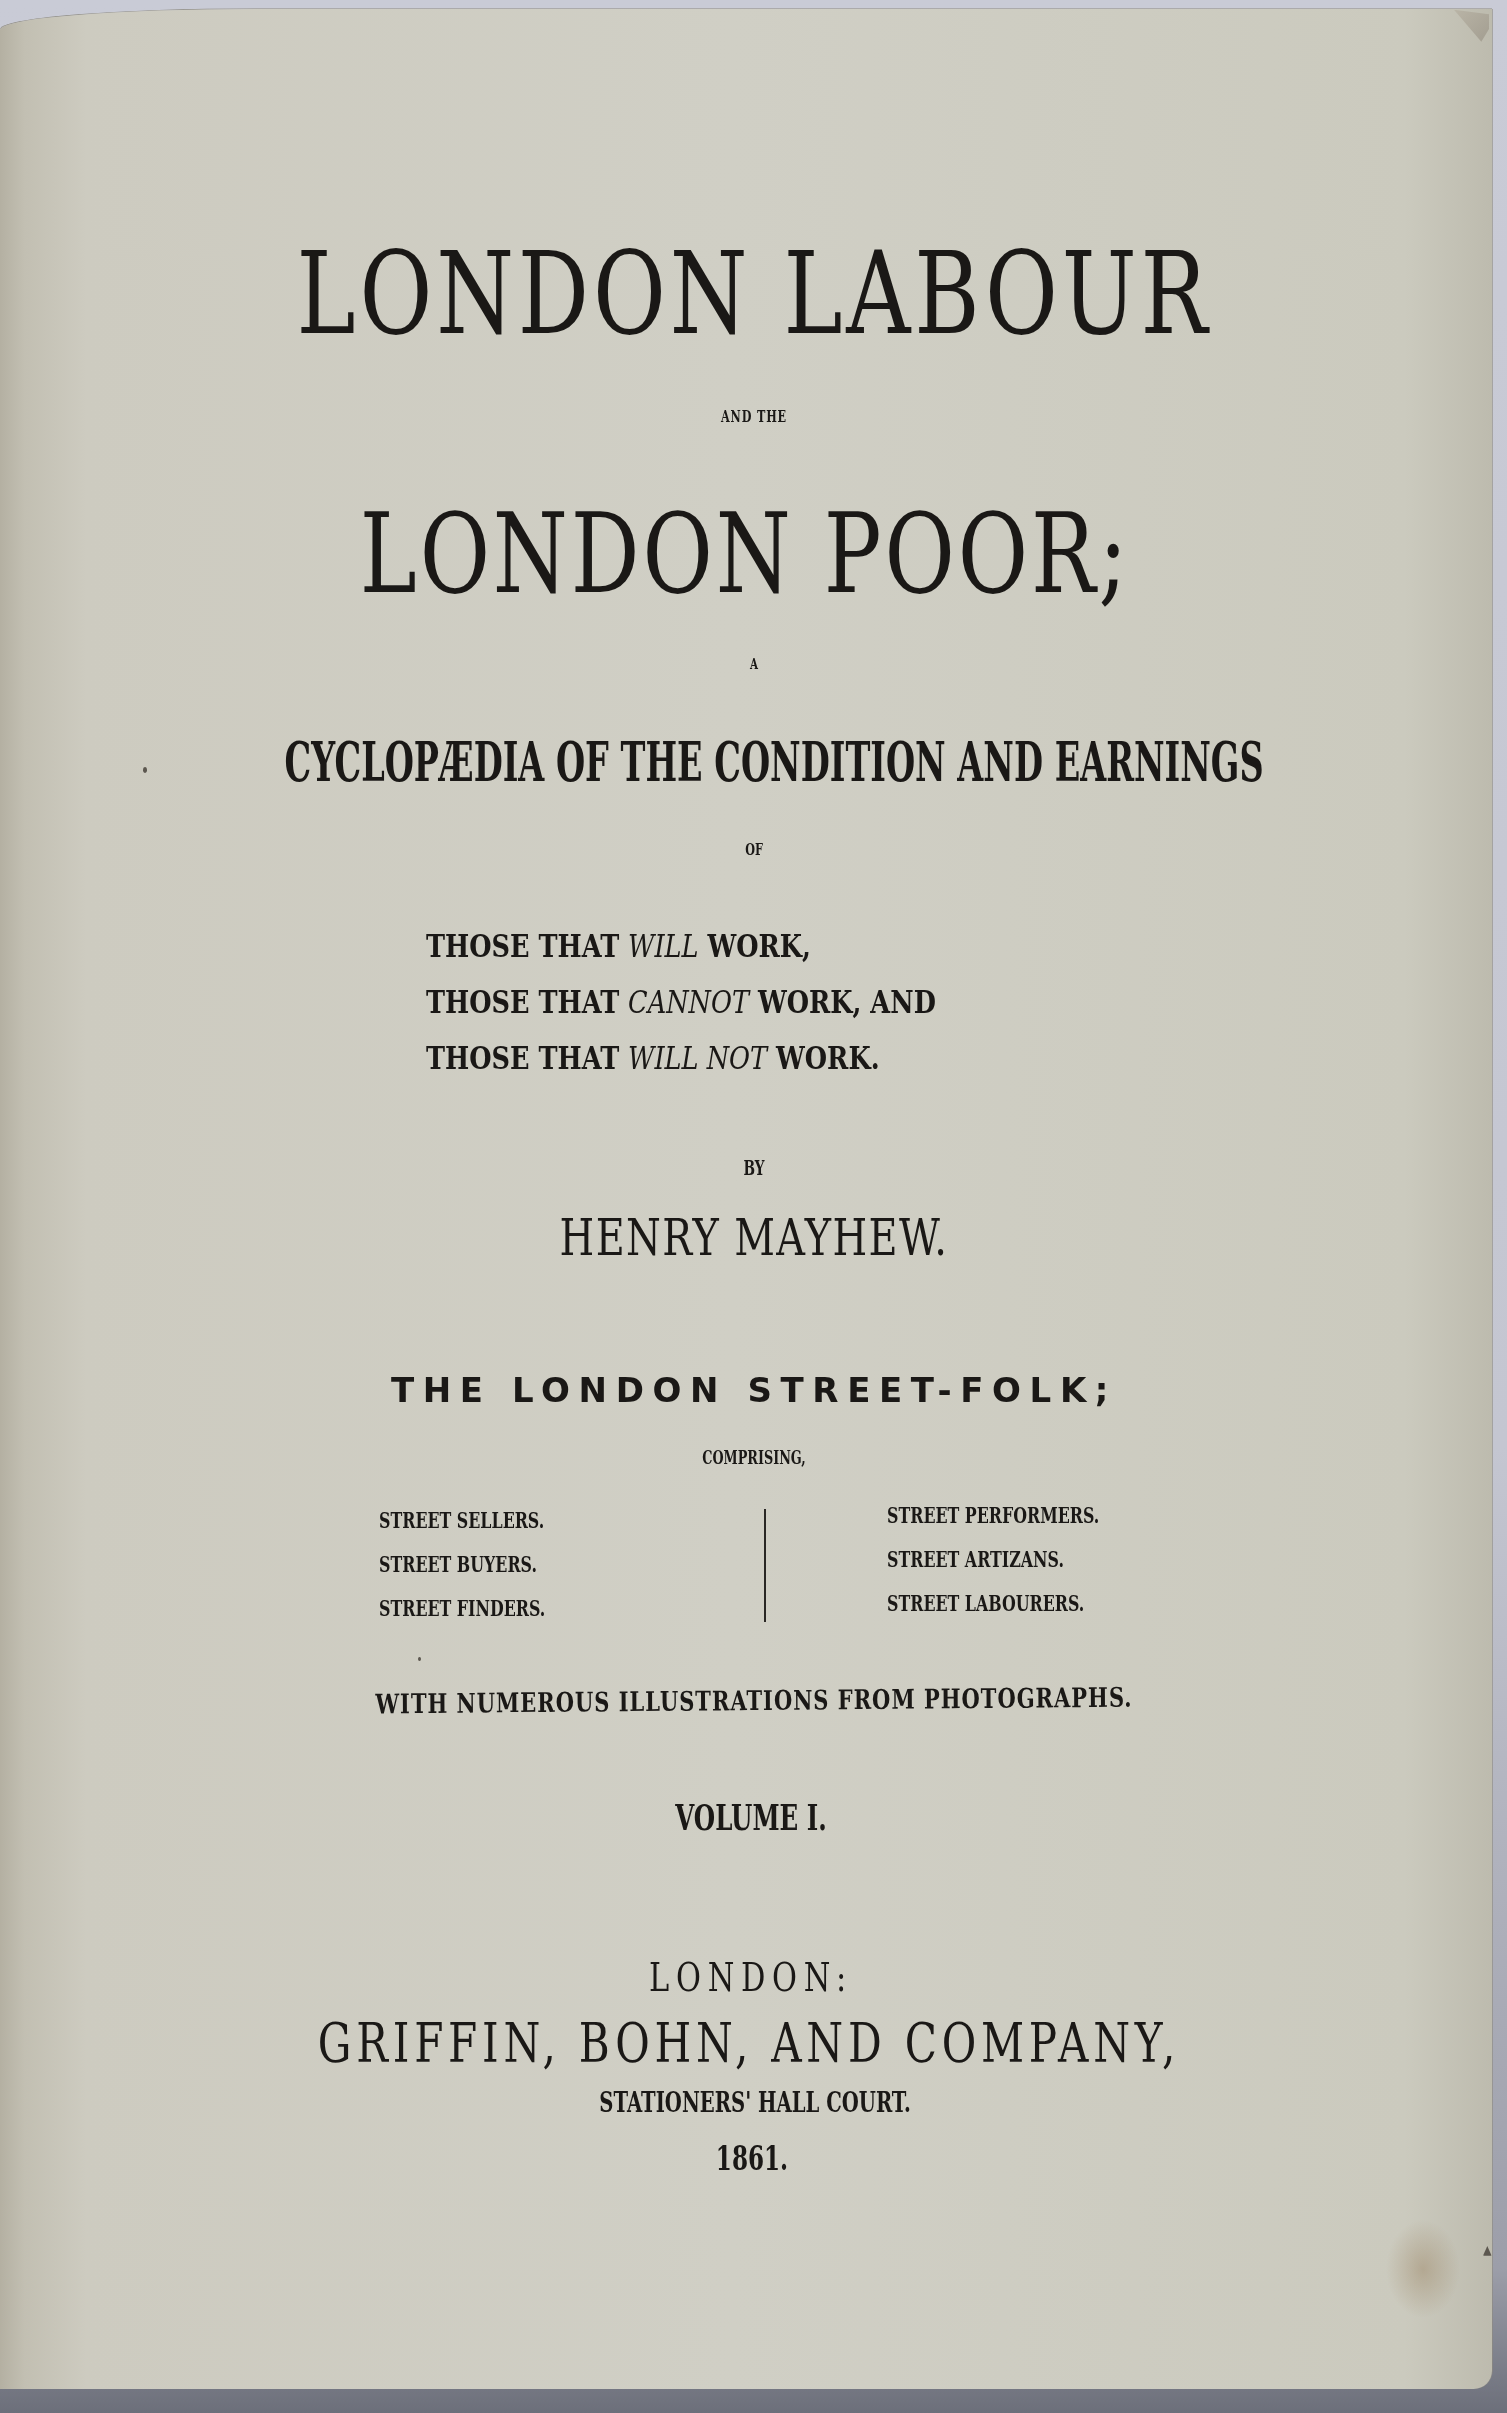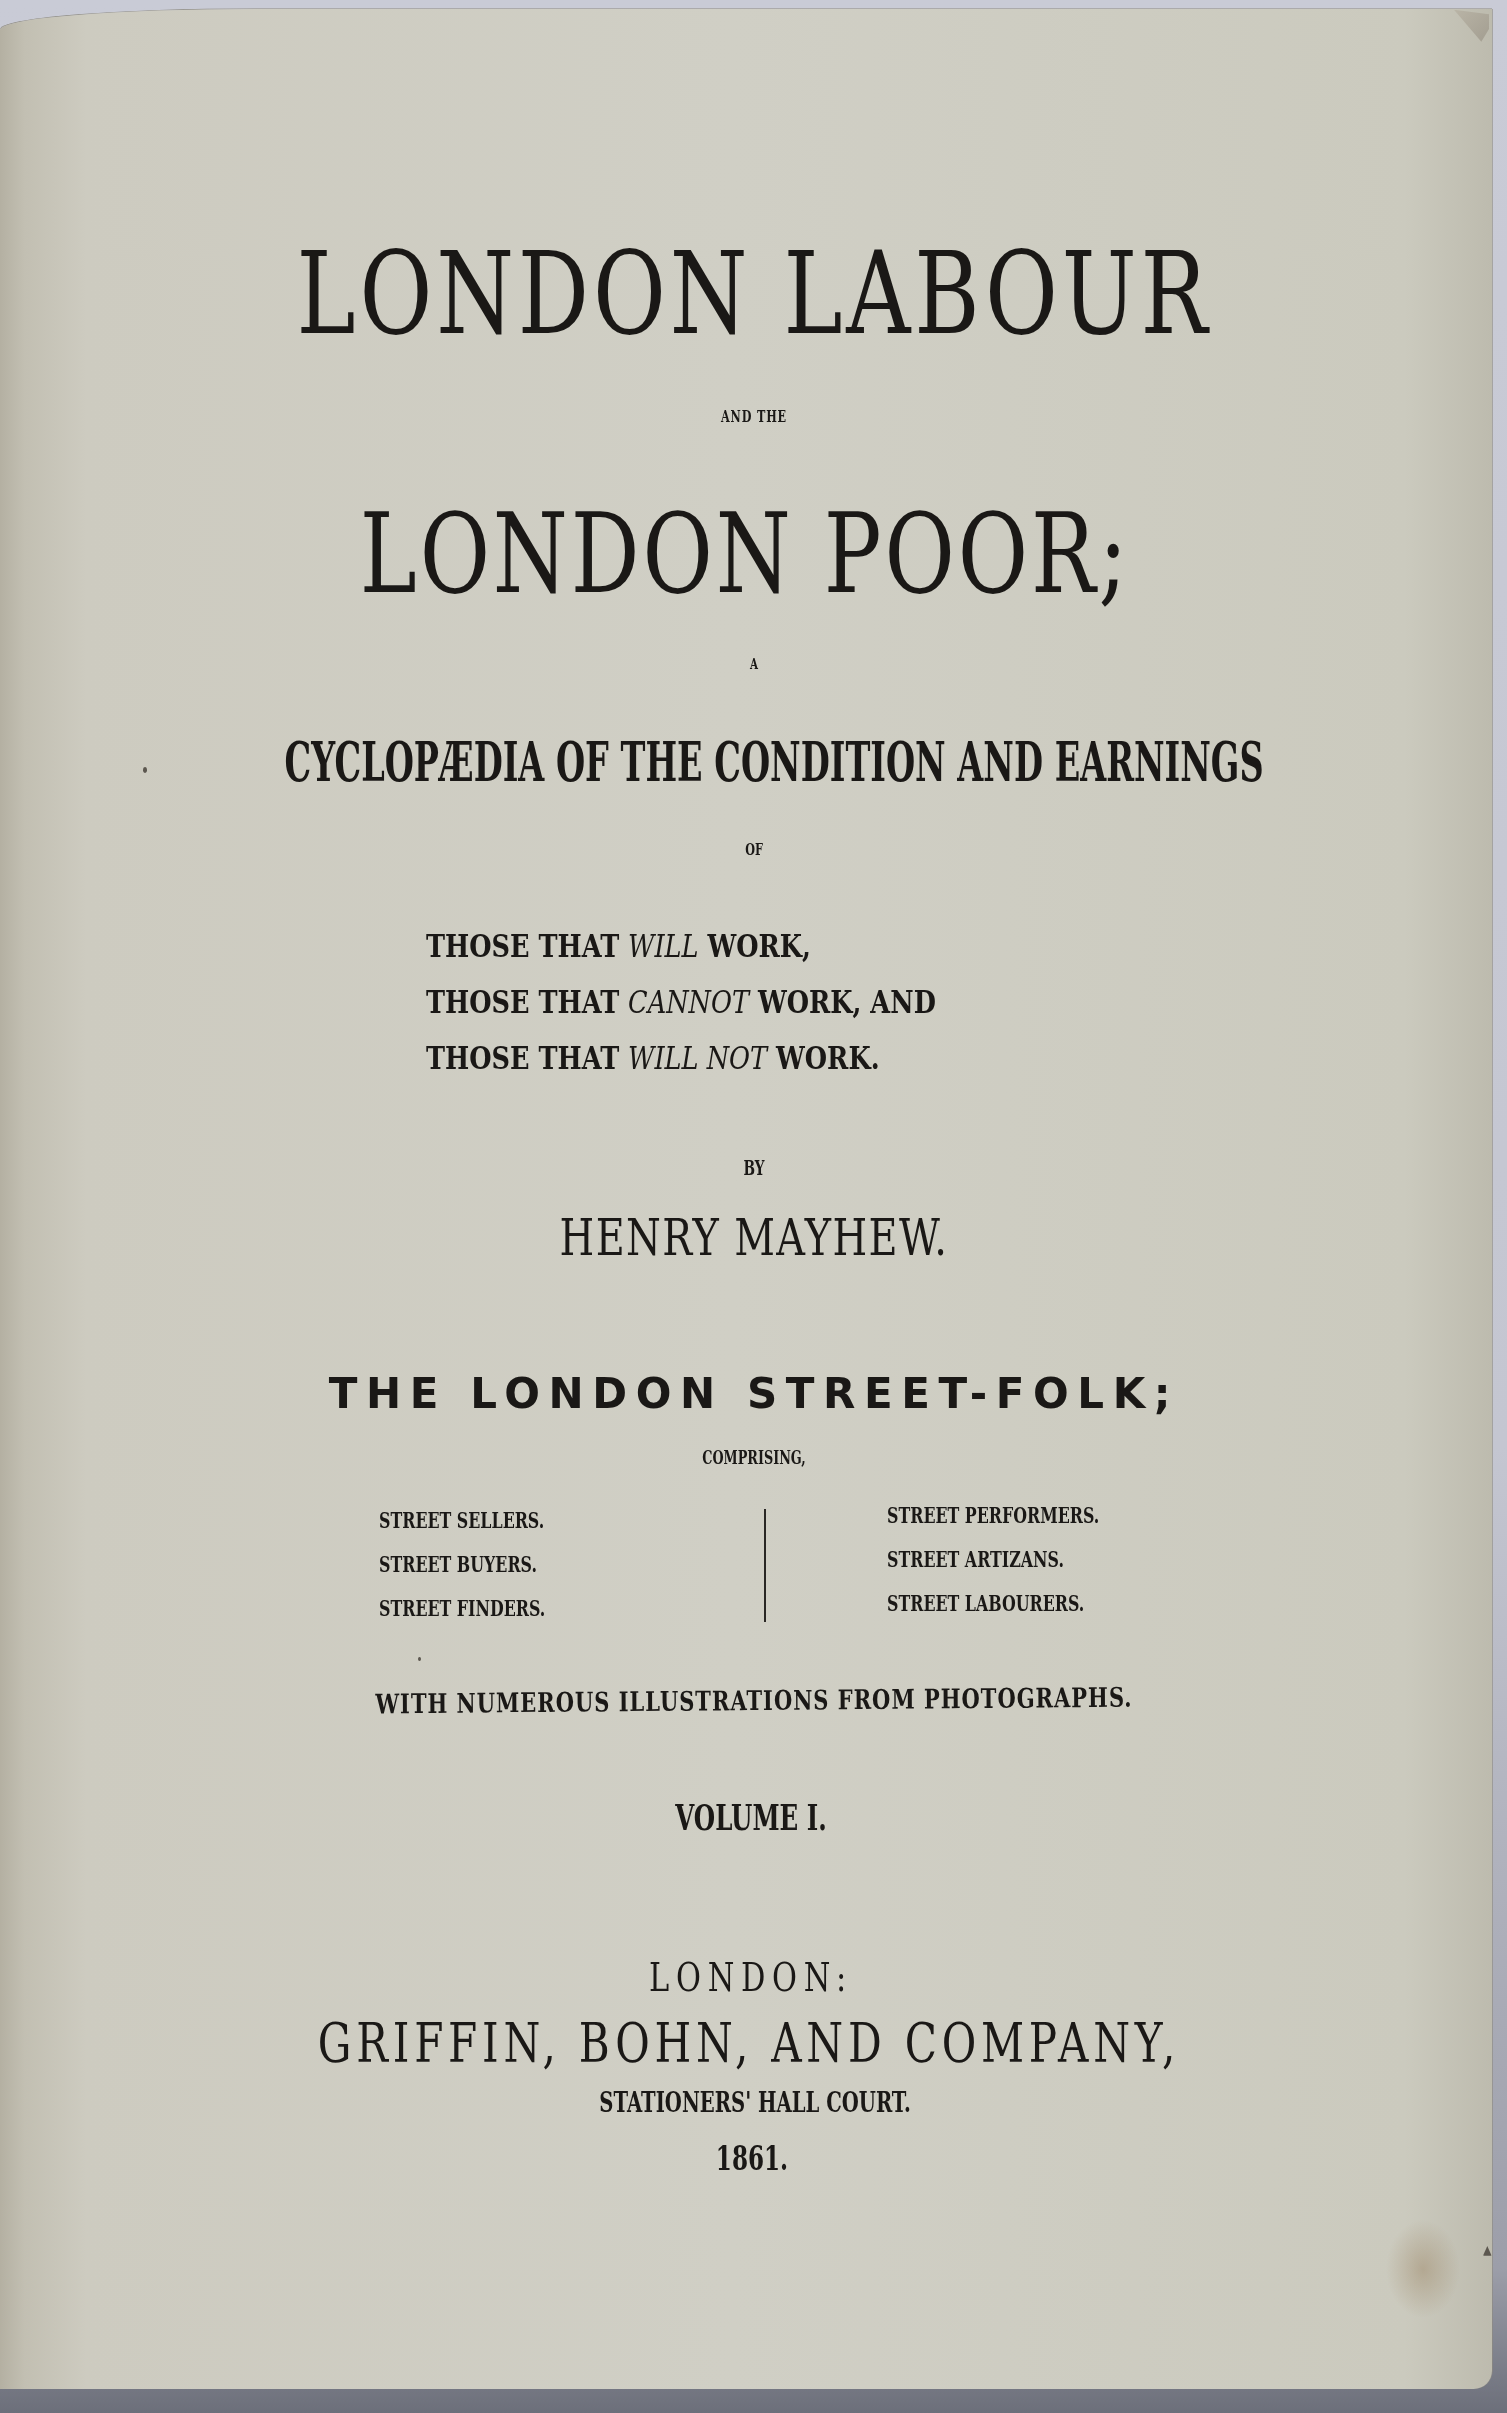--- a/index.html
+++ b/index.html
@@ -85,21 +85,21 @@
 <div class="left-lines">
   <div><span>THOSE THAT </span><i>WILL</i><span> WORK,</span></div>
   <div><span>THOSE THAT </span><i>CANNOT</i><span> WORK, AND</span></div>
   <div><span>THOSE THAT </span><i>WILL NOT</i><span> WORK.</span></div>
 </div>
 
 <div class="line t-small" style="top:1159px;font-size:19.5px;">BY</div>
 
 <div class="line t-main" style="top:1212px;font-size:51px;letter-spacing:1.8px;">HENRY MAYHEW.</div>
 
-<div class="line t-sans" style="top:1373px;font-size:42px;">THE LONDON STREET-FOLK;</div>
+<div class="line t-sans" style="top:1373px;font-size:34px;">THE LONDON STREET-FOLK;</div>
 
 <div class="line t-small" style="top:1449px;font-size:18.3px;">COMPRISING,</div>
 
 <div class="col" style="left:379px;top:1498px;">
   <div>STREET SELLERS.</div>
   <div>STREET BUYERS.</div>
   <div>STREET FINDERS.</div>
 </div>
 <div class="divider"></div>
 <div class="col" style="left:887px;top:1493px;">

